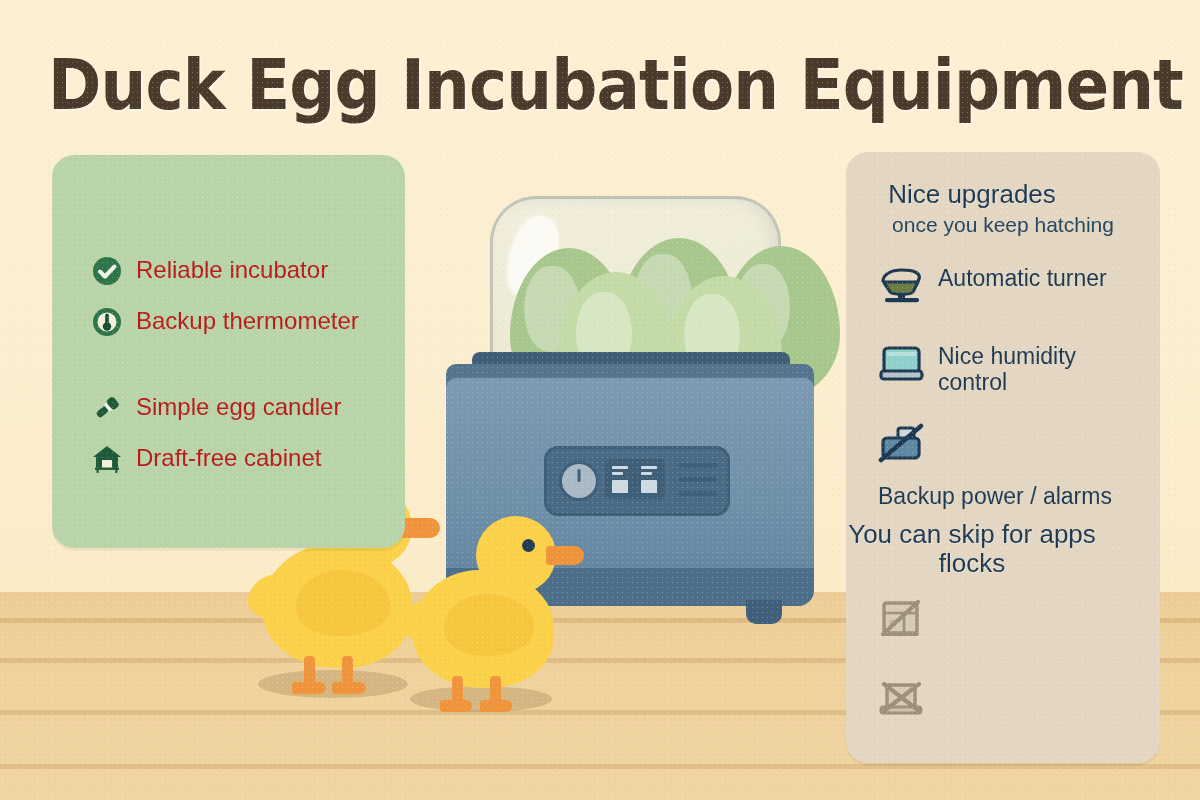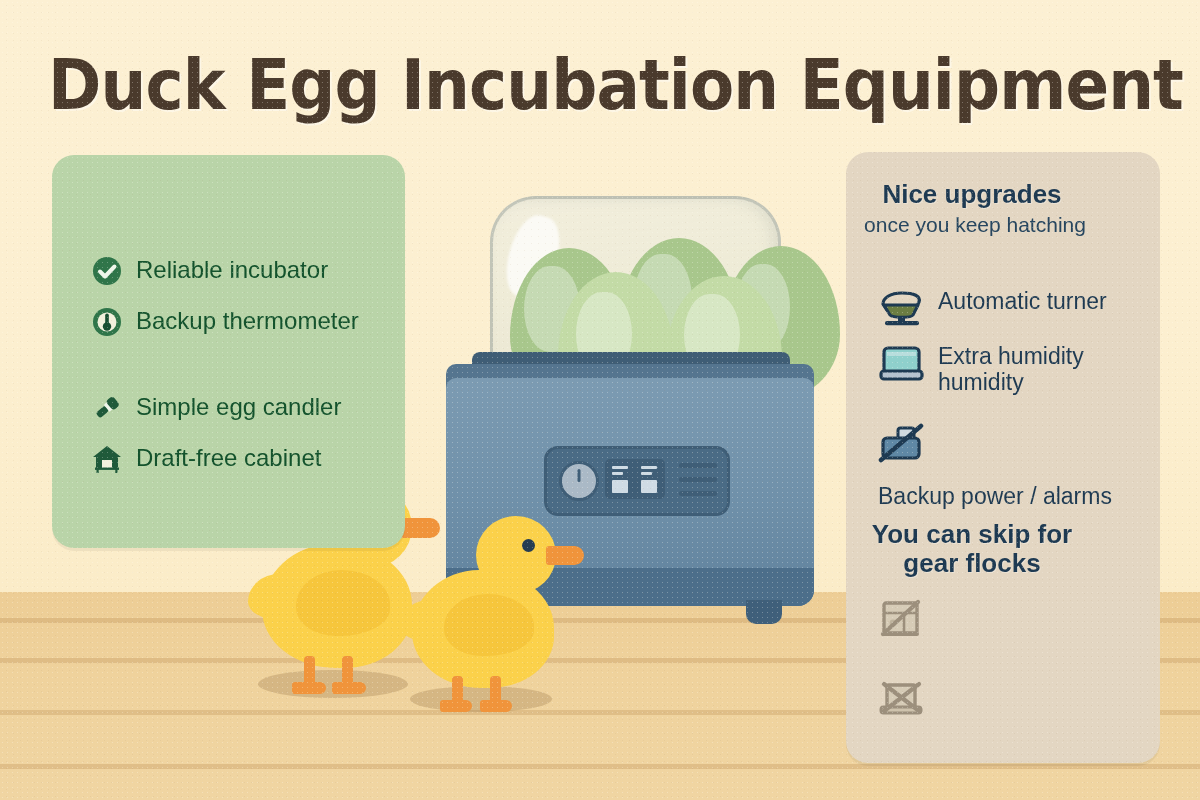--- a/index.html
+++ b/index.html
@@ -50,48 +50,48 @@
     background:#e3d6c2;box-shadow:0 3px 0 rgba(0,0,0,.05);
   }
 
   .h-left{
     position:absolute;left:86px;top:182px;width:300px;
     font-size:34px;font-weight:bold;color:#1d4633;
     text-shadow:1px 1px 0 rgba(255,255,255,.35);
   }
   .h-right{
     position:absolute;left:846px;width:252px;text-align:center;
-    font-size:26px;font-weight:bold;color:#1e3a52;
+    font-size:26px;font-weight:normal;color:#1e3a52;
     text-shadow:1px 1px 0 rgba(255,255,255,.3);line-height:1.1;
   }
   .h-right.r1{top:180px;}
   .h-right.r2{top:520px;}
   .sub-right{
-    position:absolute;left:818px;top:213px;width:314px;text-align:center;
+    position:absolute;left:846px;top:213px;width:314px;text-align:center;
     font-size:21px;color:#27465f;
   }
 
   
   .row{position:absolute;display:flex;align-items:flex-start;gap:14px;}
   .row .ico{flex:0 0 auto;display:block;}
   .row .lbl{line-height:1.14;}
 
   .l-row{left:92px;width:300px;}
-  .l-row .lbl{font-size:24px;color:#14532d;}
+  .l-row .lbl{font-size:24px;color:#b91c1c;}
 
   .r-row{left:878px;width:270px;gap:12px;}
   .r-row .lbl{font-size:23px;color:#1e3a52;}
   .r-row.skip .lbl{color:#27465f;}
 
   
   #lr0{top:256px;}
   #lr1{top:307px;}
   #lr2{top:393px;}
   #lr3{top:444px;}
-  #rr0{top:265px;margin-top:23px;}
+  #rr0{top:265px;}
   #rr1{top:343px;}
   #rr2{top:423px;flex-direction:column;}
   #rr3{top:598px;}
   #rr4{top:678px;}
 
   
   .incu{position:absolute;left:432px;top:196px;width:392px;height:452px;}
   .dome{
     position:absolute;left:58px;top:0;width:285px;height:258px;
     border-radius:46px 46px 8px 8px;
@@ -316,35 +316,35 @@
   </div>
 
   <div class="row r-row" id="rr1">
     <span class="ico">
       <svg width="48" height="44" viewBox="0 0 48 44">
         <rect x="6" y="5" width="35" height="25" rx="4" fill="#8fd0cc" stroke="#1e3a52" stroke-width="3.2"></rect>
         <rect x="9" y="9" width="29" height="4" fill="#b8dedd"></rect>
         <rect x="3" y="28" width="41" height="8" rx="3" fill="#b6c3cf" stroke="#1e3a52" stroke-width="3.2"></rect>
       </svg>
     </span>
-    <span class="lbl">Extra humidity humidity</span>
+    <span class="lbl">Nice humidity control</span>
   </div>
 
   <div class="row r-row" id="rr2">
     <span class="ico">
       <svg width="48" height="44" viewBox="0 0 48 44">
         <rect x="20" y="5" width="16" height="11" rx="2.5" fill="#cfd8de" stroke="#1e3a52" stroke-width="3"></rect>
         <rect x="5" y="15" width="36" height="20" rx="4" fill="#5f88a5" stroke="#1e3a52" stroke-width="3.2"></rect>
         <line x1="3" y1="37" x2="43" y2="3" stroke="#1e3a52" stroke-width="4.5" stroke-linecap="round"></line>
       </svg>
     </span>
     <span class="lbl">Backup power / alarms</span>
   </div>
 
-  <div class="h-right r2">You can skip for gear flocks</div>
+  <div class="h-right r2">You can skip for apps flocks</div>
 
   <div class="row r-row skip" id="rr3">
     <span class="ico">
       <svg width="48" height="44" viewBox="0 0 48 44">
         <rect x="6" y="5" width="33" height="30" rx="2" fill="#d6cbb6" stroke="#9c8f7c" stroke-width="3.4"></rect>
         <line x1="6" y1="15" x2="39" y2="15" stroke="#9c8f7c" stroke-width="2.6"></line>
         <line x1="26" y1="15" x2="26" y2="35" stroke="#9c8f7c" stroke-width="2.6"></line>
         <circle cx="15" cy="25" r="3.4" fill="#bfb39d"></circle>
         <rect x="4" y="34" width="37" height="4" rx="2" fill="#9c8f7c"></rect>
         <line x1="5" y1="36" x2="40" y2="4" stroke="#9c8f7c" stroke-width="4.2" stroke-linecap="round"></line>

